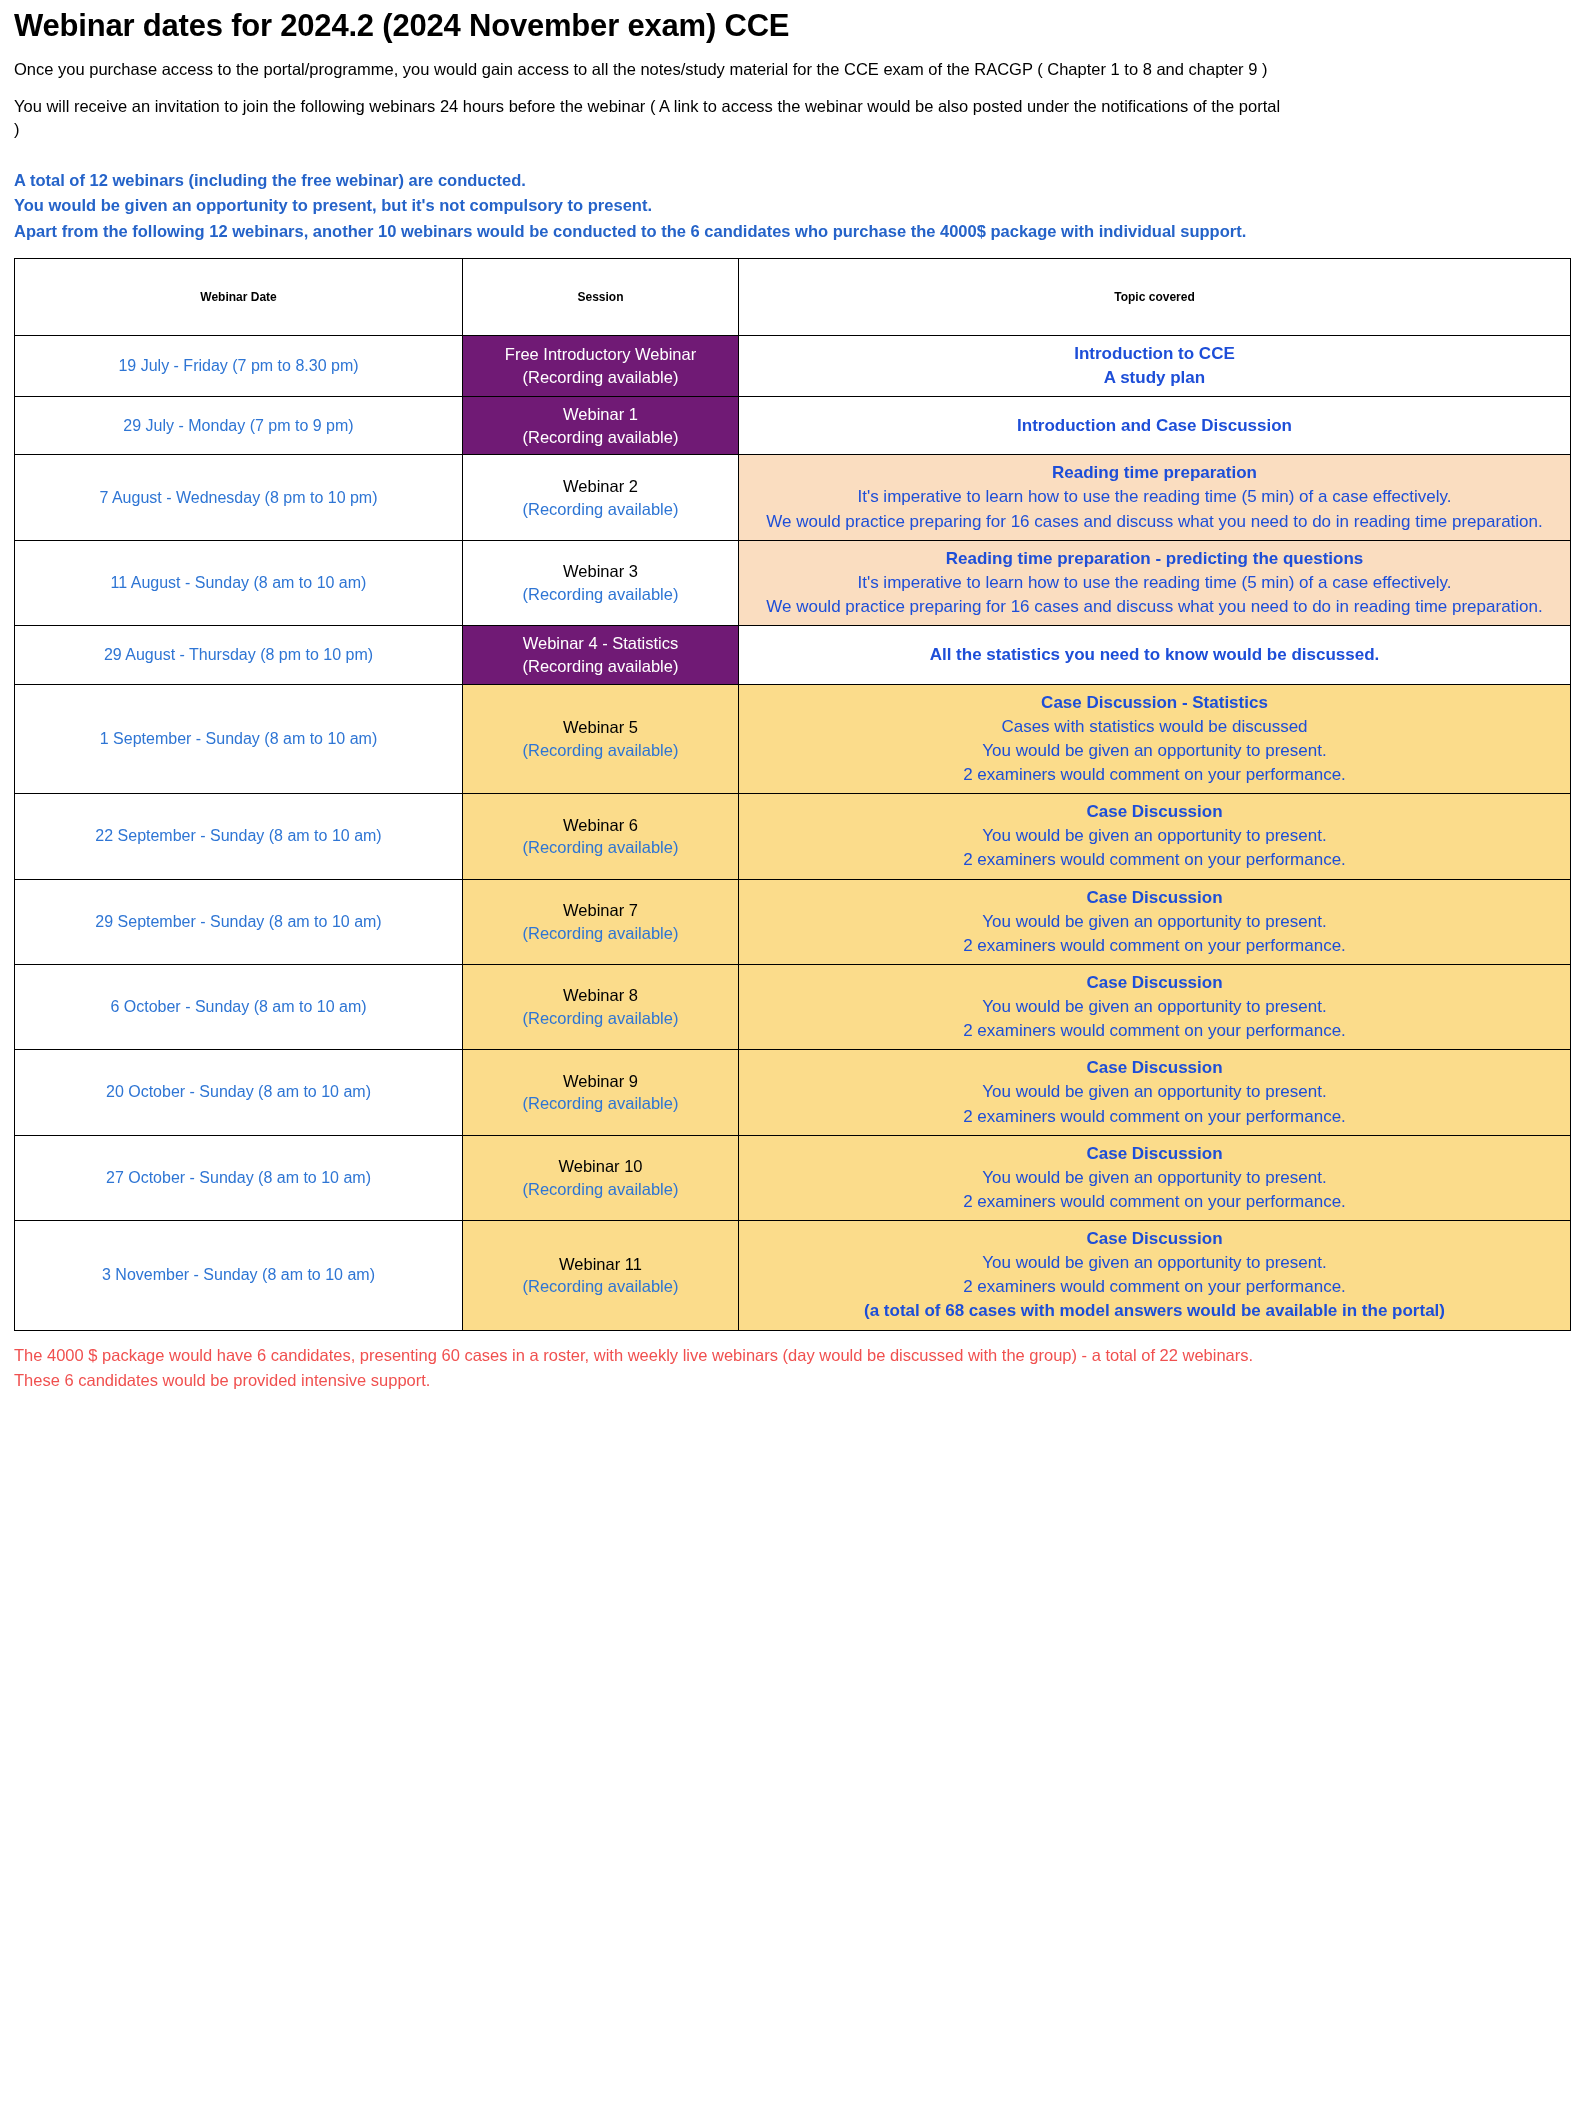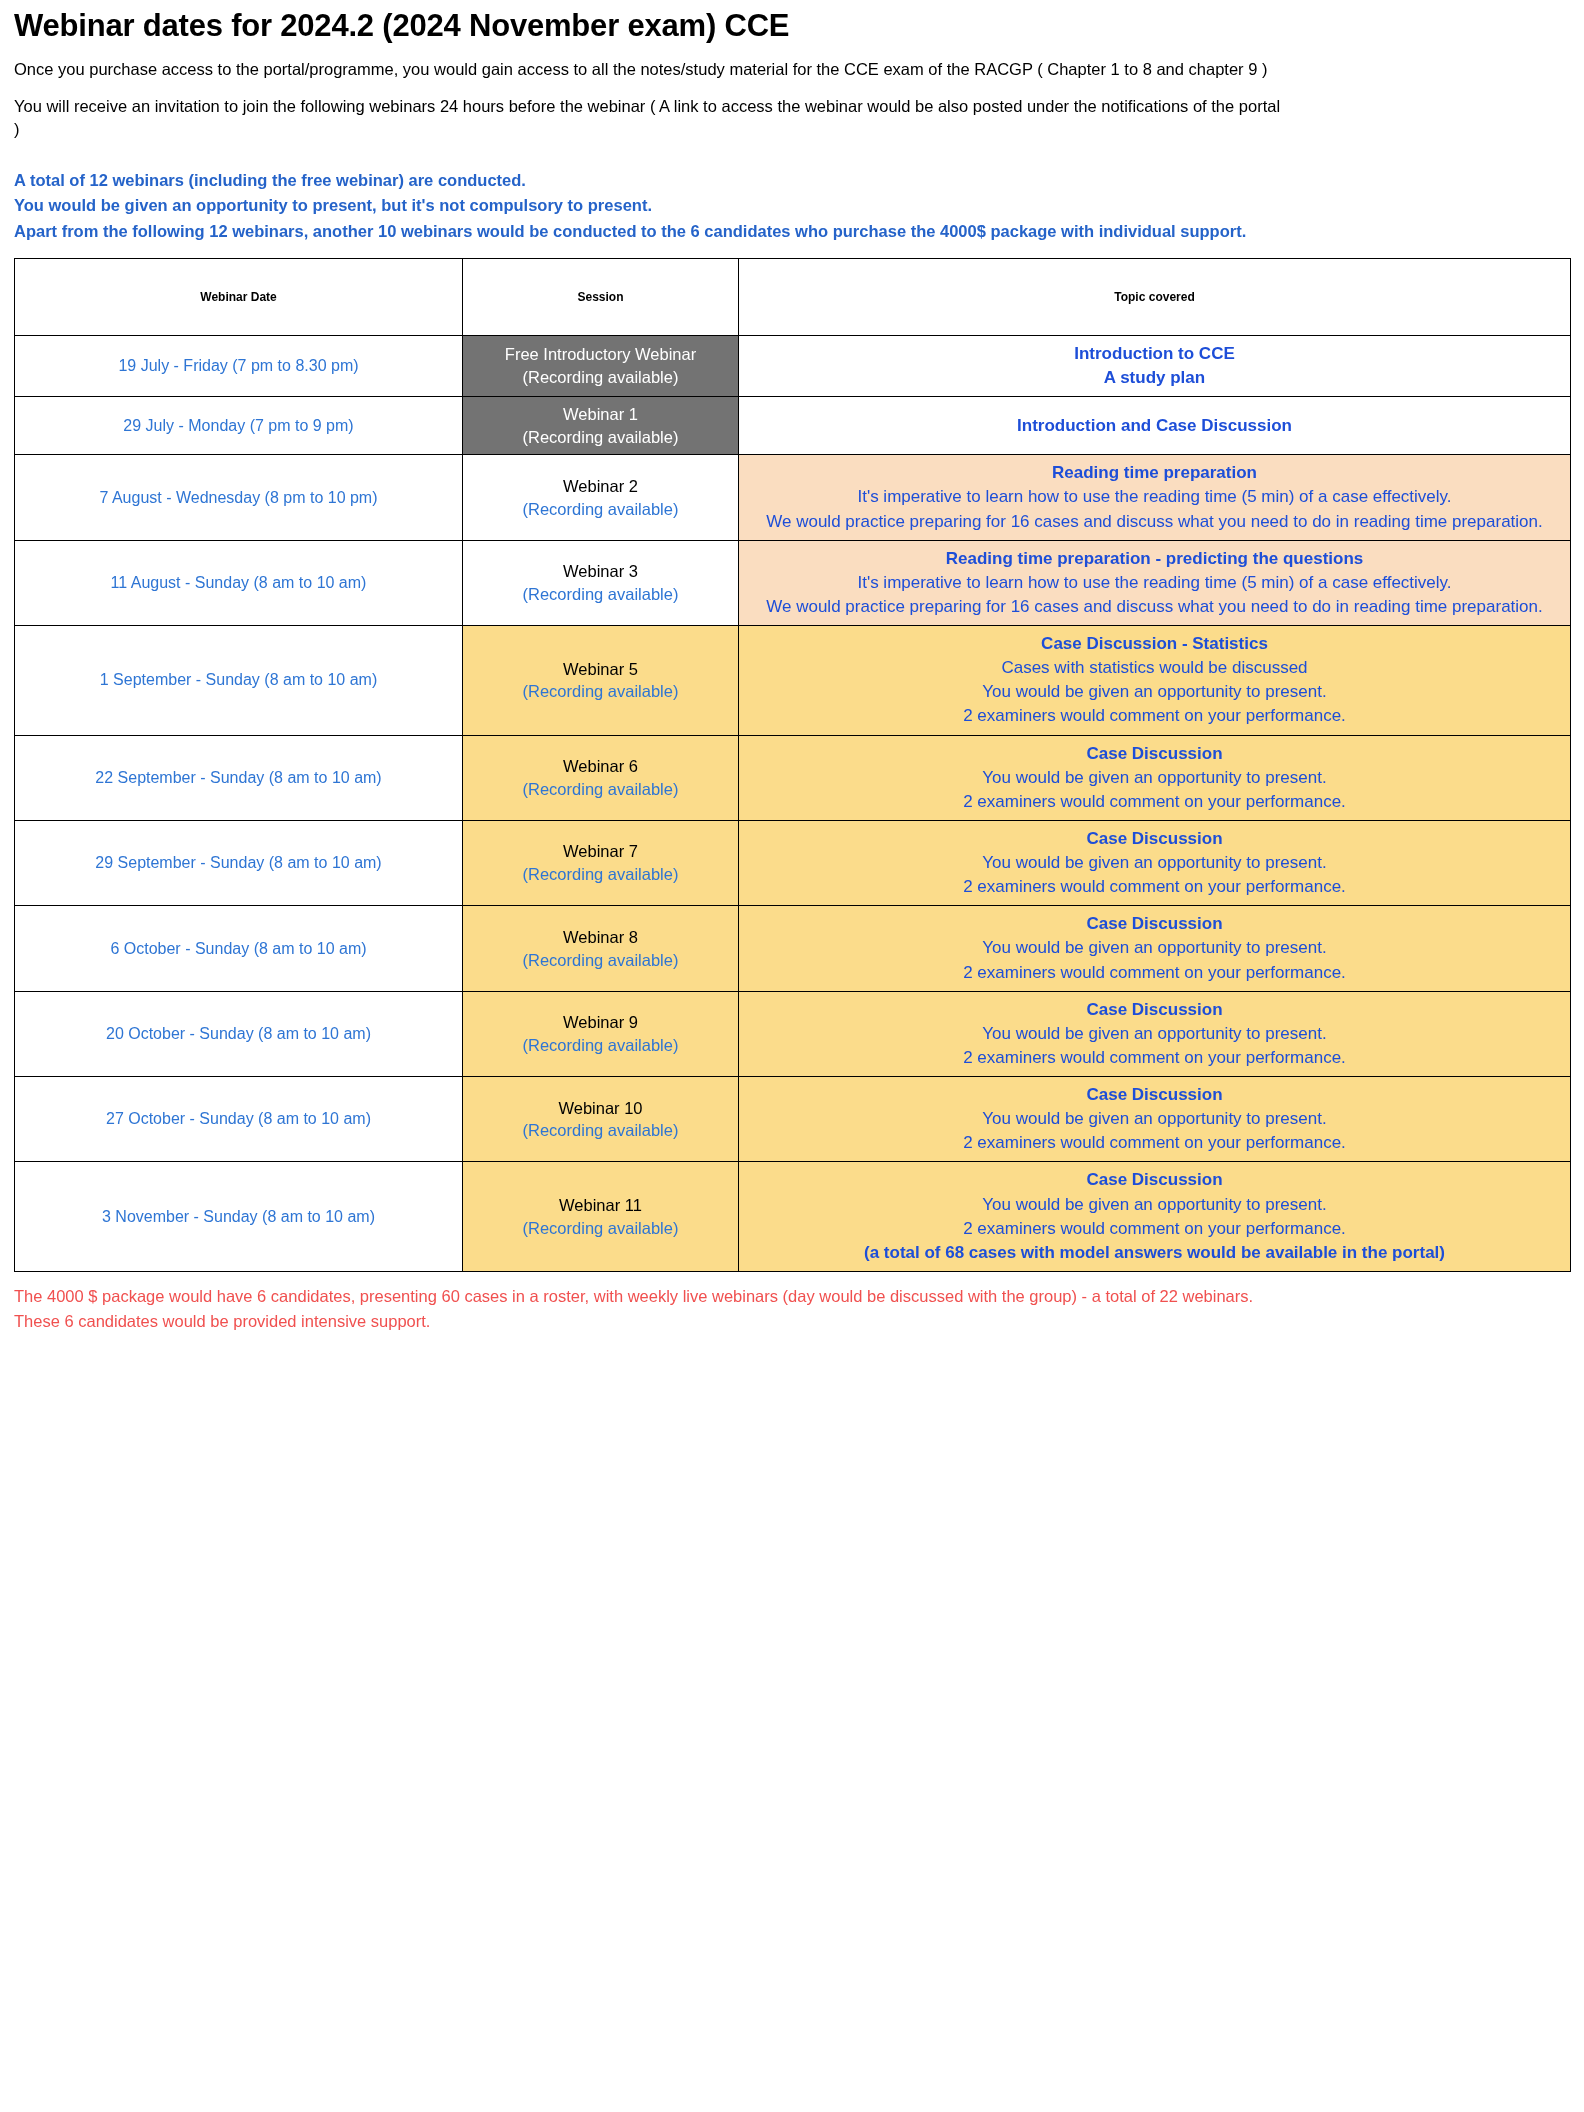--- a/index.html
+++ b/index.html
@@ -73,21 +73,21 @@
   }
   td.session-cell {
     font-size: 16.5px;
     line-height: 1.38;
     color: #000;
   }
   td.session-cell .sess-title { display: block; }
   td.session-cell .sess-rec { display: block; color: #2E75D4; }
 
   td.session-cell.bg-red {
-    background: #737373;
+    background: #701a75;
     color: #ffffff;
   }
   td.session-cell.bg-red .sess-rec { color: #ffffff; }
   td.session-cell.bg-white { background: #ffffff; }
   td.session-cell.bg-yellow { background: #FBDC8B; }
 
   td.topic-cell {
     font-size: 17px;
     line-height: 1.42;
     color: #1d4ed8;
@@ -180,20 +180,30 @@
             <span class="sess-title">Webinar 3</span>
             <span class="sess-rec">(Recording available)</span>
           </td>
           <td class="topic-cell bg-peach">
             <span class="t-head">Reading time preparation - predicting the questions</span>
             <span class="t-line">It's imperative to learn how to use the reading time (5 min) of a case effectively.</span>
             <span class="t-line">We would practice preparing for 16 cases and discuss what you need to do in reading time preparation.</span>
           </td>
         </tr>
         <tr>
+          <td class="date-cell">29 August - Thursday (8 pm to 10 pm)</td>
+          <td class="session-cell bg-red">
+            <span class="sess-title">Webinar 4 - Statistics</span>
+            <span class="sess-rec">(Recording available)</span>
+          </td>
+          <td class="topic-cell bg-white">
+            <span class="t-head">All the statistics you need to know would be discussed.</span>
+          </td>
+        </tr>
+        <tr>
           <td class="date-cell">1 September - Sunday (8 am to 10 am)</td>
           <td class="session-cell bg-yellow">
             <span class="sess-title">Webinar 5</span>
             <span class="sess-rec">(Recording available)</span>
           </td>
           <td class="topic-cell bg-yellow">
             <span class="t-head">Case Discussion - Statistics</span>
             <span class="t-line">Cases with statistics would be discussed</span>
             <span class="t-line">You would be given an opportunity to present.</span>
             <span class="t-line">2 examiners would comment on your performance.</span>

